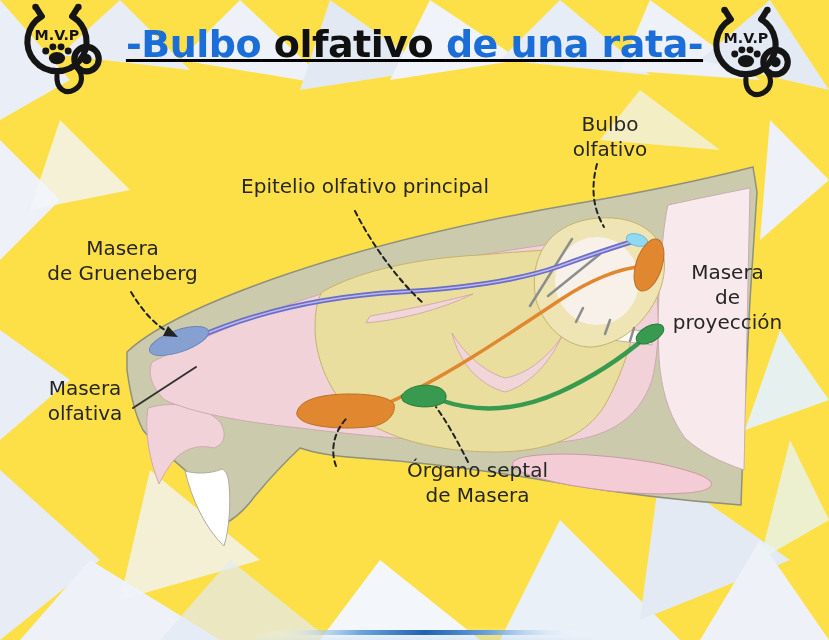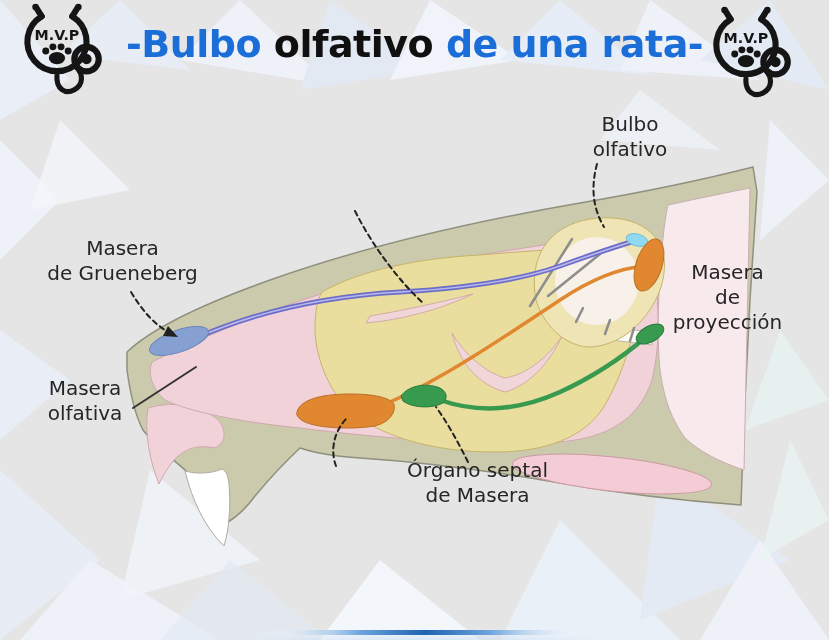--- a/index.html
+++ b/index.html
@@ -1,43 +1,44 @@
 <!DOCTYPE html>
 <html><head>
 <meta charset="utf-8">
 <style>
   html,body{margin:0;padding:0;}
   #stage{
     position:relative;
     width:829px;height:640px;
-    background:#e5e5e5;
+    background:#fde047;
     overflow:hidden;
     font-family:"DejaVu Sans","Liberation Sans",sans-serif;
   }
   svg{display:block;}
   #bg-svg,#diagram-svg{position:absolute;left:0;top:0;}
   .logo{position:absolute;width:102px;height:102px;}
   .logo-left{left:8px;top:3px;}
   .logo-right{left:697px;top:6px;}
   .title{
     position:absolute;left:0;top:22px;width:829px;
     text-align:center;
     font-size:38px;font-weight:700;letter-spacing:-0.5px;
     white-space:pre;
+    text-decoration:underline;
   }
   .t-blue{color:#1b6ed8;}
   .t-black{color:#101010;}
   .lbl{
     position:absolute;
     color:#262626;
     font-size:20px;line-height:1.25;
     text-align:center;
     white-space:pre-line;
   }
-  #lbl-bulbo       {left:560px;top:112px;width:140px;}
+  #lbl-bulbo       {left:540px;top:112px;width:140px;}
   #lbl-epitelio    {left:215px;top:174px;width:300px;}
   #lbl-ganglio     {left:25px; top:236px;width:195px;}
   #lbl-zonas       {left:650px;top:260px;width:155px;}
   #lbl-cavidad     {left:20px; top:376px;width:130px;}
   #lbl-vomeronasal {left:240px;top:464px;width:180px;}
   #lbl-septal      {left:390px;top:458px;width:175px;}
 </style>
 </head>
 <body>
 
@@ -252,20 +253,21 @@
       <path stroke-dasharray="5 4" d="M 131 292 C 145 315 157 326 170 333"></path>
       <path stroke="#333333" d="M 133 408 L 196 367"></path>
       <path stroke-dasharray="5 4" d="M 336 466 C 330 450 334 432 346 419"></path>
       <path stroke-dasharray="5 4" d="M 468 462 C 458 442 447 422 436 407"></path>
     </g>
     <path fill="#222222" d="M 168 326 L 178 337 L 163 336 Z"></path>
   </svg>
 
   <div class="lbl" id="lbl-bulbo">Bulbo
 olfativo</div>
+  <div class="lbl" id="lbl-epitelio">Epitelio olfativo principal</div>
   <div class="lbl" id="lbl-ganglio">Masera
 de Grueneberg</div>
   <div class="lbl" id="lbl-zonas">Masera
 de
 proyección</div>
   <div class="lbl" id="lbl-cavidad">Masera
 olfativa</div>
   <div class="lbl" id="lbl-septal">Órgano septal
 de Masera</div>
 

